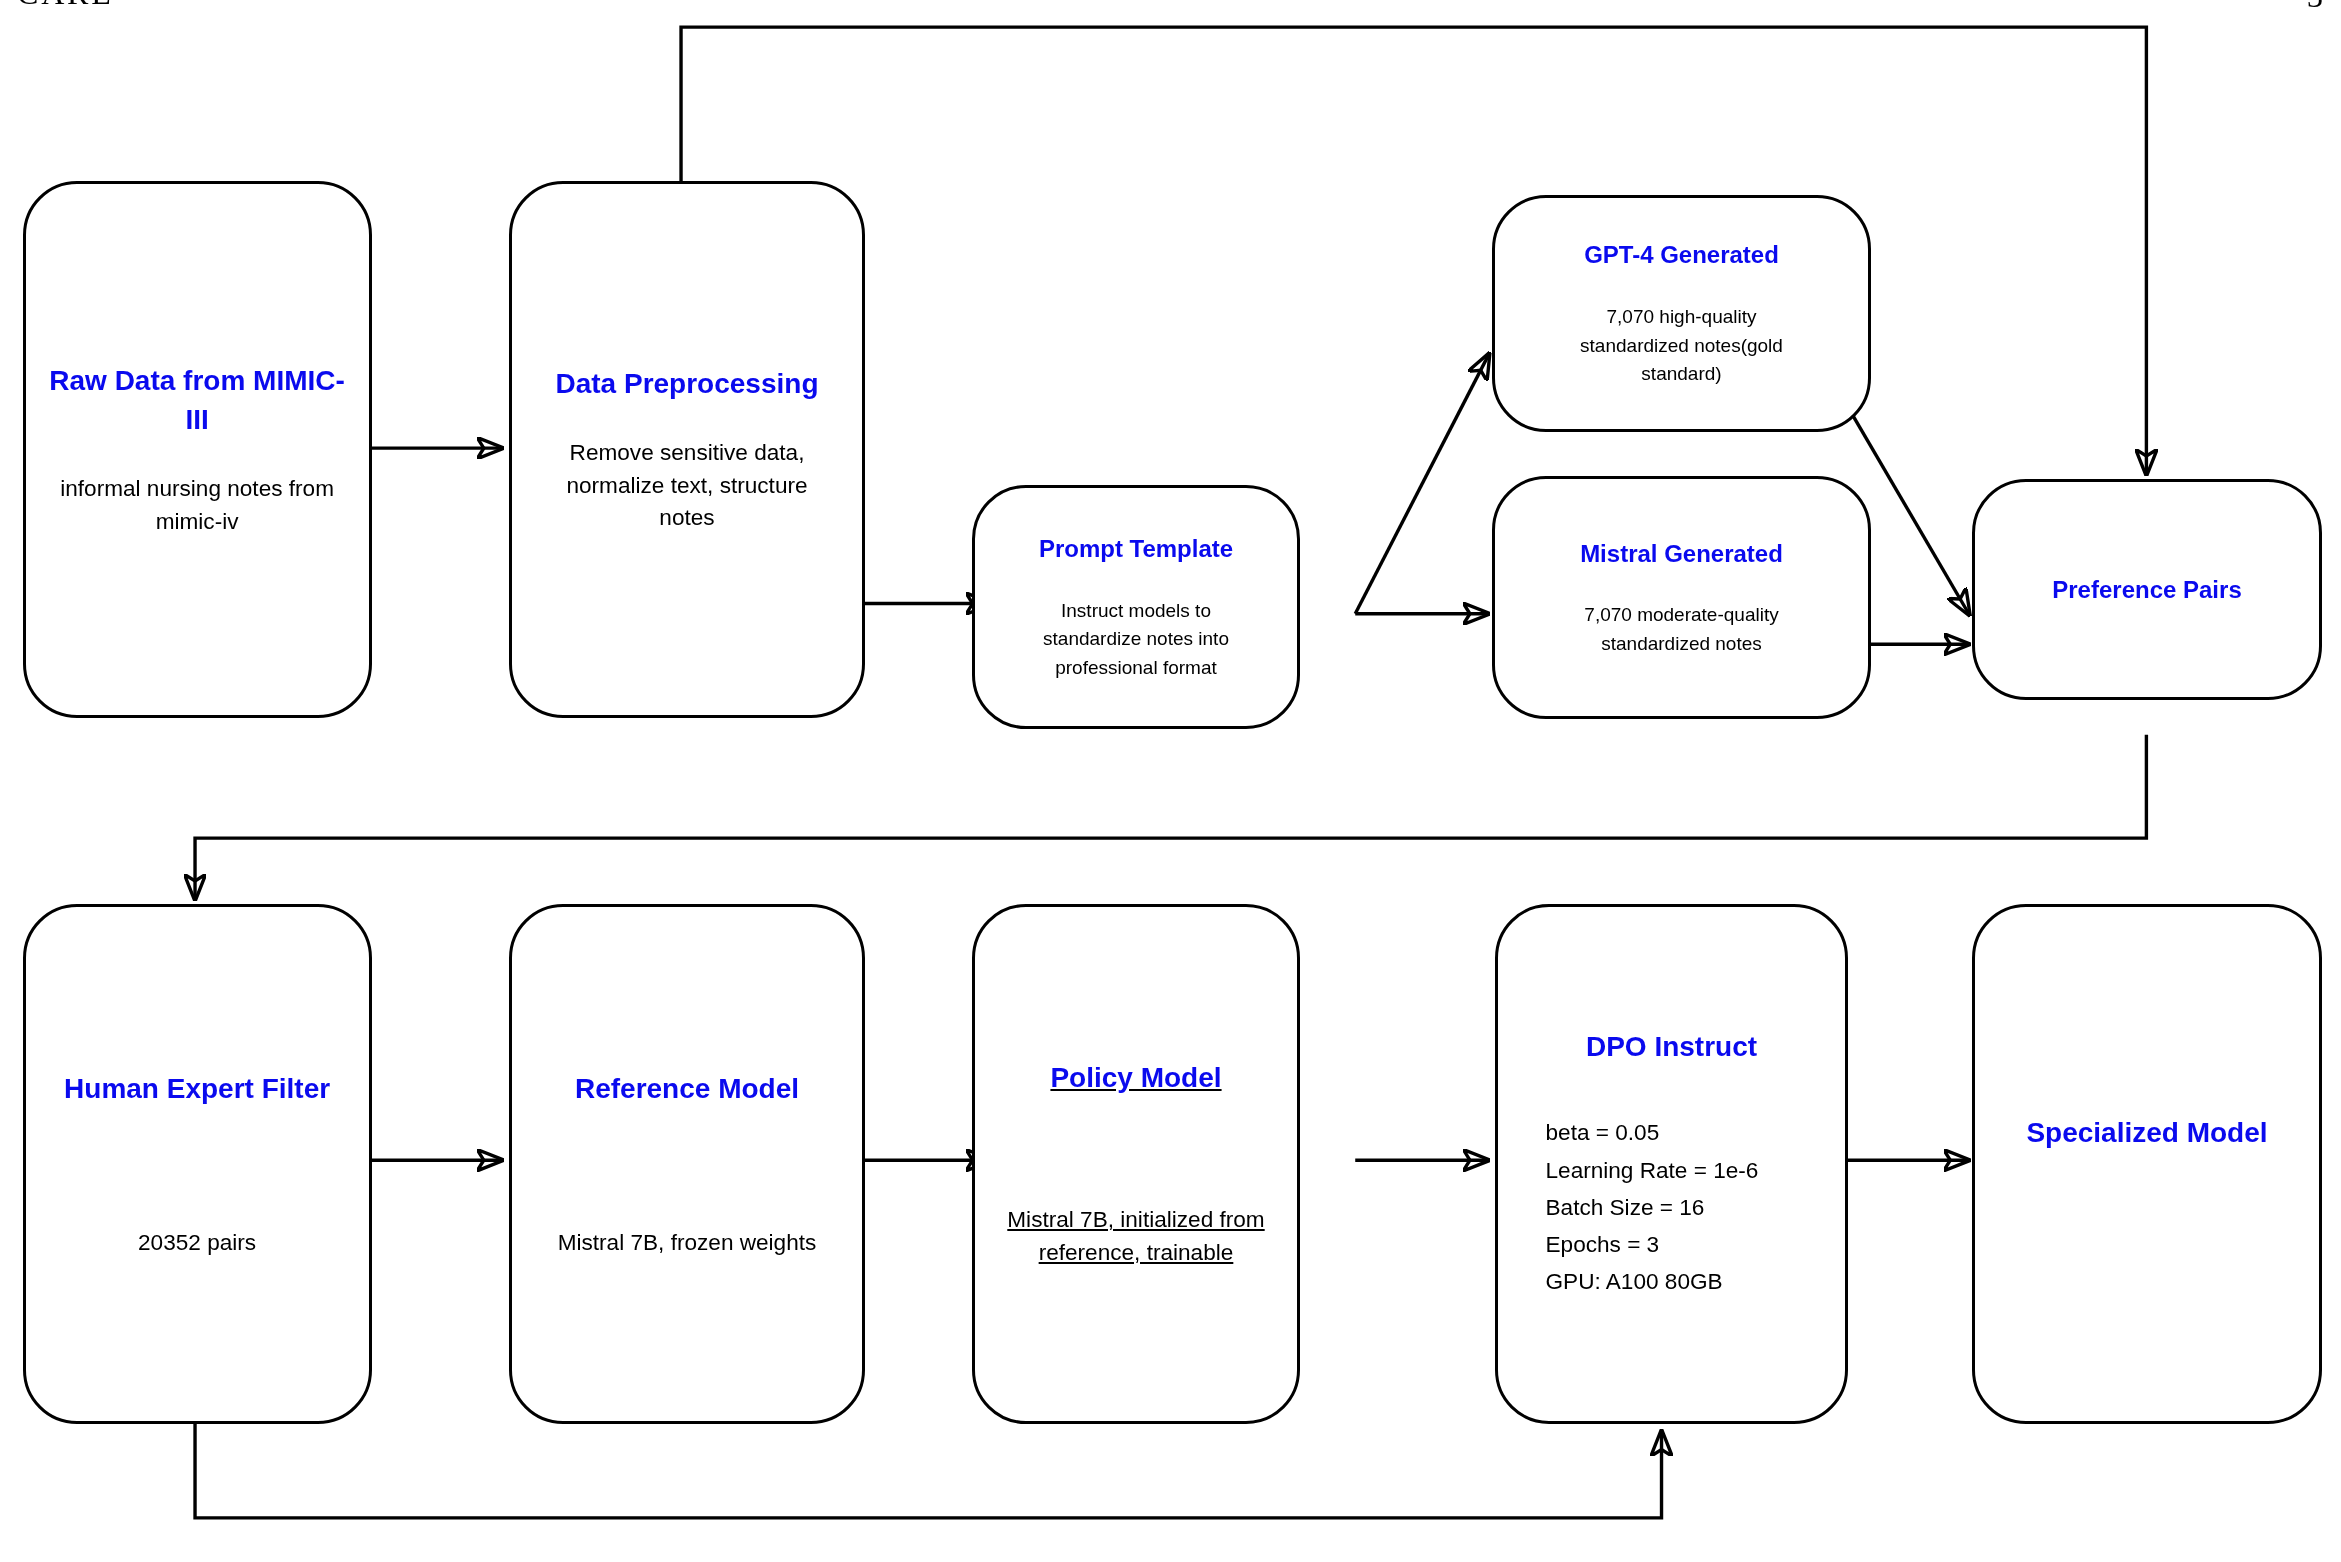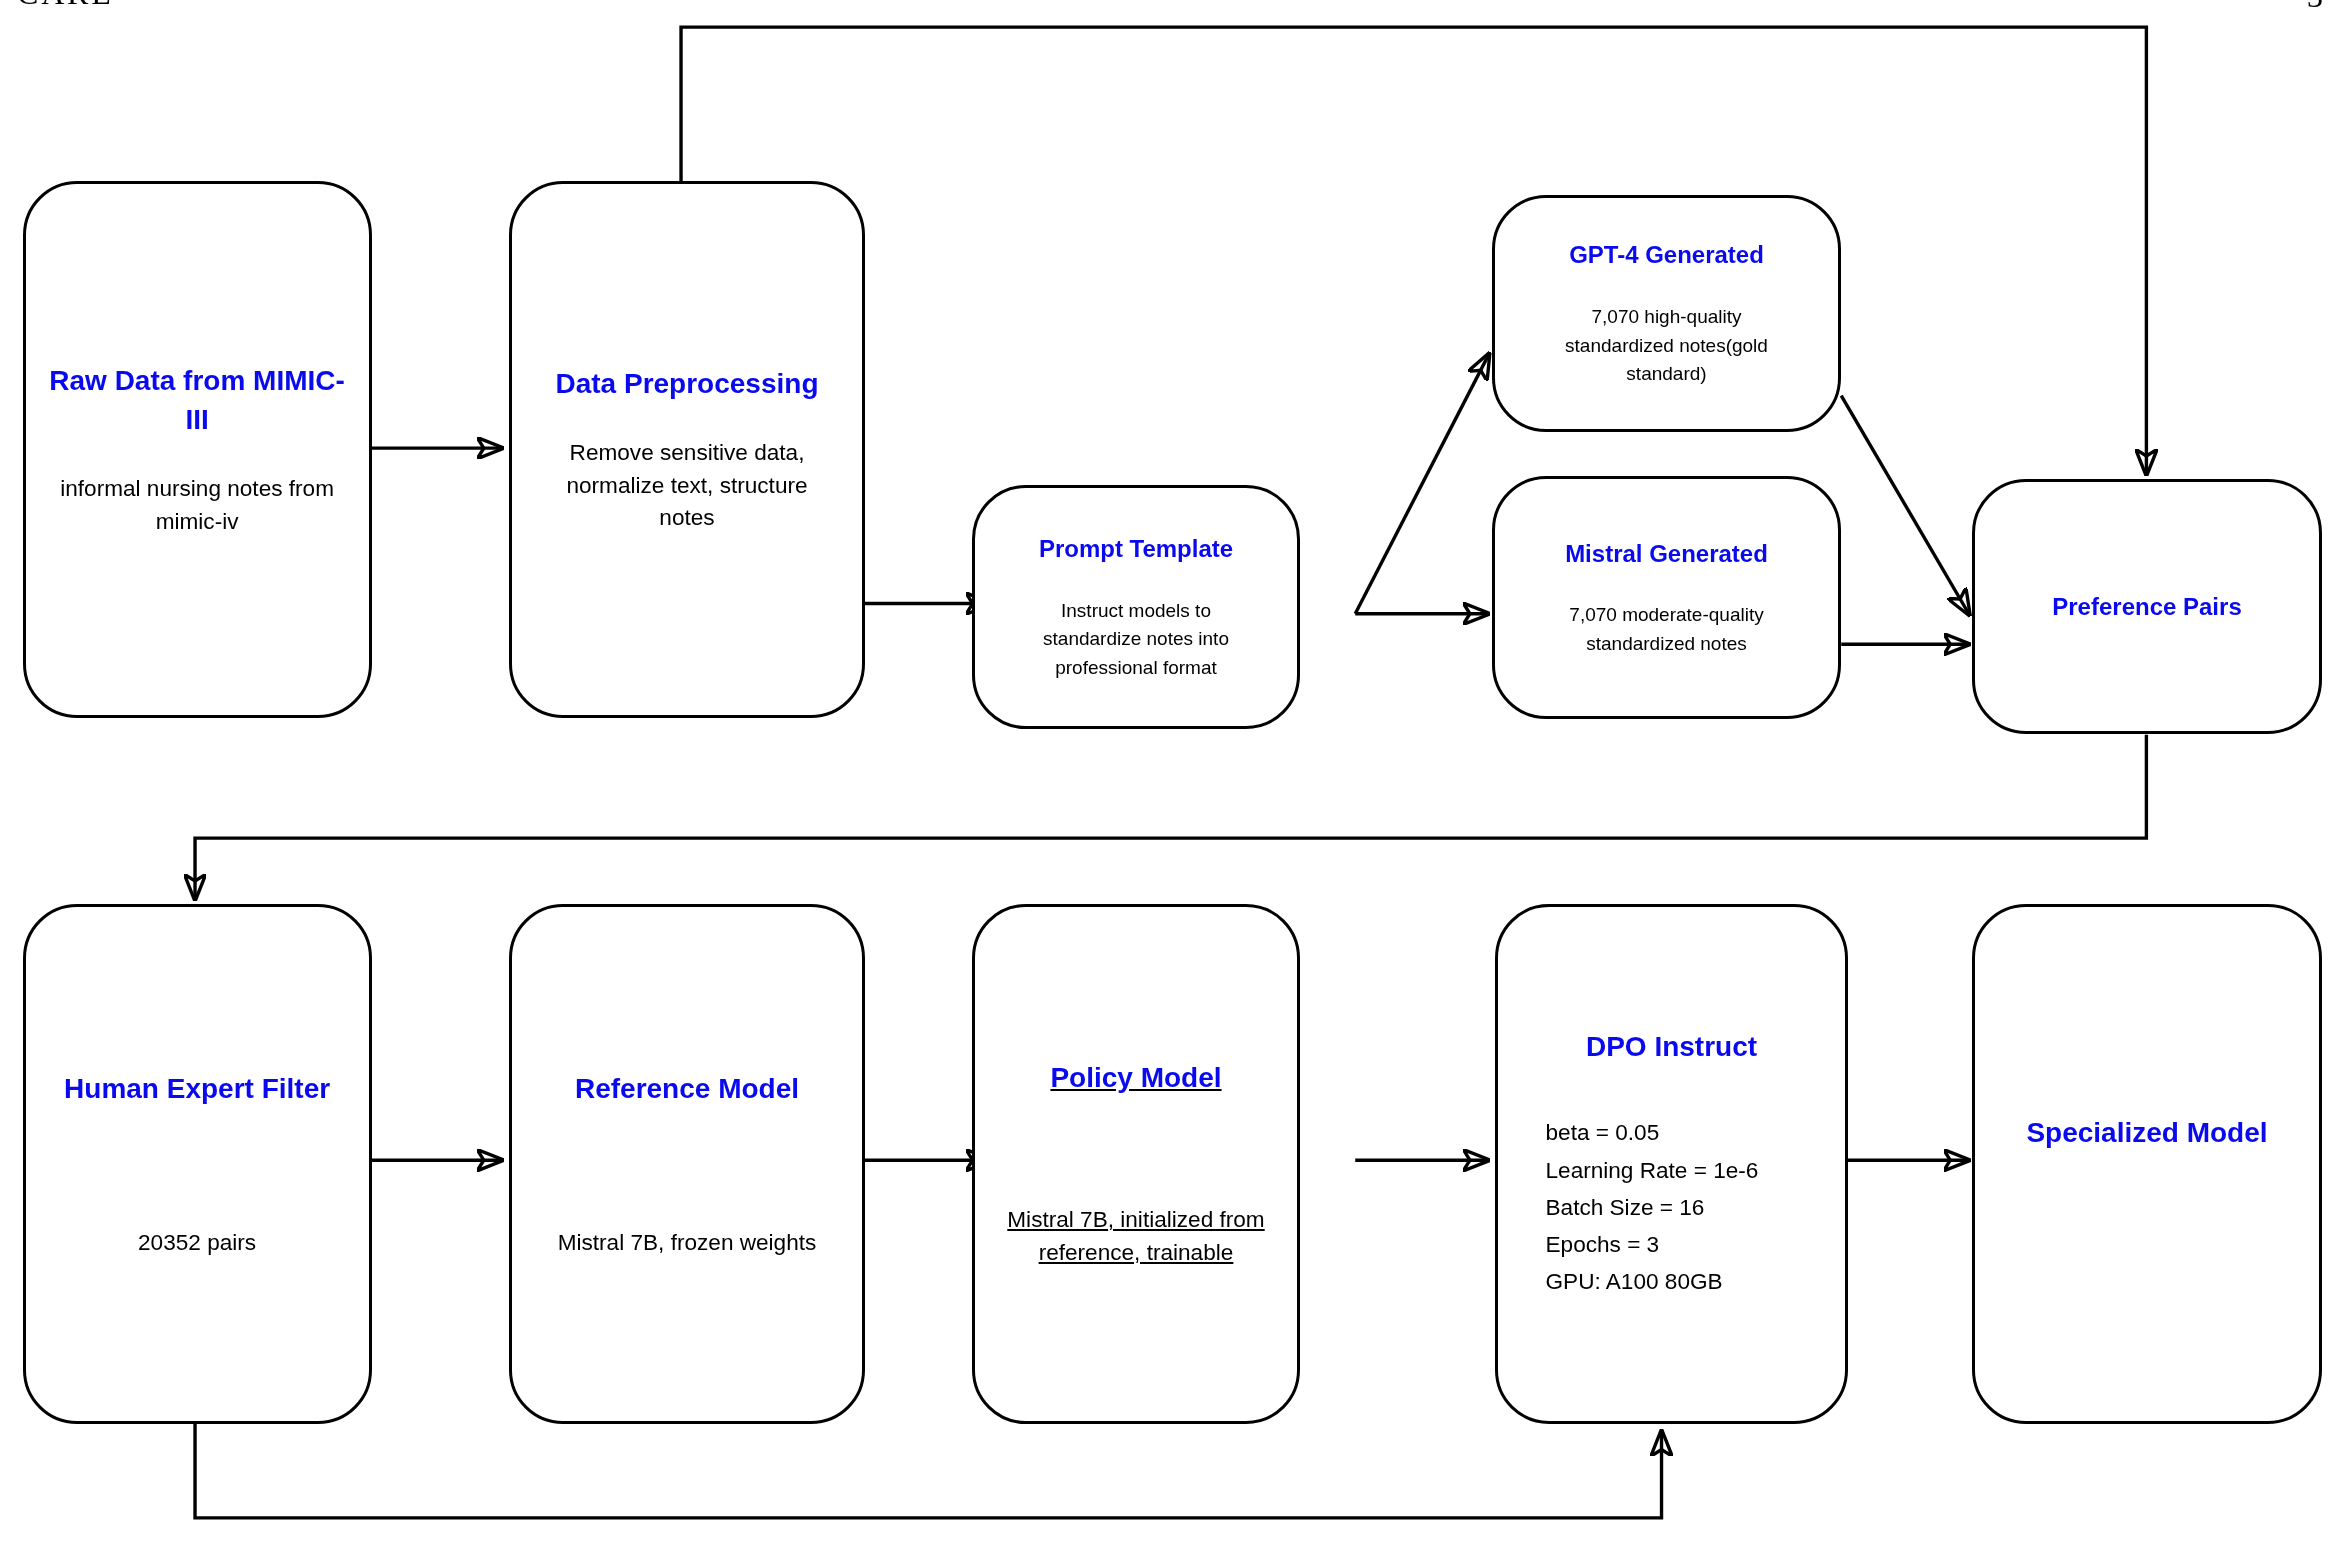--- a/index.html
+++ b/index.html
@@ -13,28 +13,28 @@
   svg.wires{position:absolute;left:0;top:0;z-index:1;}
   .node{
     position:absolute;z-index:2;background:#fff;border:3.4px solid #000;border-radius:54px;
     display:flex;flex-direction:column;align-items:center;justify-content:center;
     box-sizing:border-box;text-align:center;
   }
   .node .title{color:var(--title-blue,#0a0aee);font-weight:bold;white-space:pre-line;line-height:1.4;}
   .node .body{color:#000;white-space:pre-line;line-height:1.45;}
   
   .c1{left:22.6px;width:349px;}   .c2{left:509px;width:356px;}
-  .c3{left:972px;width:328px;} .c4{left:1492px;width:349px;}
+  .c3{left:972px;width:328px;} .c4{left:1492px;width:379px;}
   .c5{left:1972px;width:350px;}
   .r1tall{top:181px;height:537px;}
   .r2{top:904px;height:520px;}
   #node-prompt{top:485px;height:244px;}
   #node-gpt4{top:195px;height:237px;}
   #node-mistral{top:476px;height:243px;}
-  #node-pref{top:479px;height:255px;}
+  #node-pref{top:479px;height:221px;}
   
   .big .title{font-size:28px;}
   .big .body{font-size:22.6px;}
   .sm .title{font-size:24px;}
   .sm .body{font-size:19px;line-height:1.5;}
   .big{gap:34px;padding:0 16px;}
   .sm{gap:31px;padding:0 13.6px;}
   .r2.big{gap:119px;}
   #node-policy{gap:107px;text-decoration:underline;}
   #node-dpo{gap:48px;}

